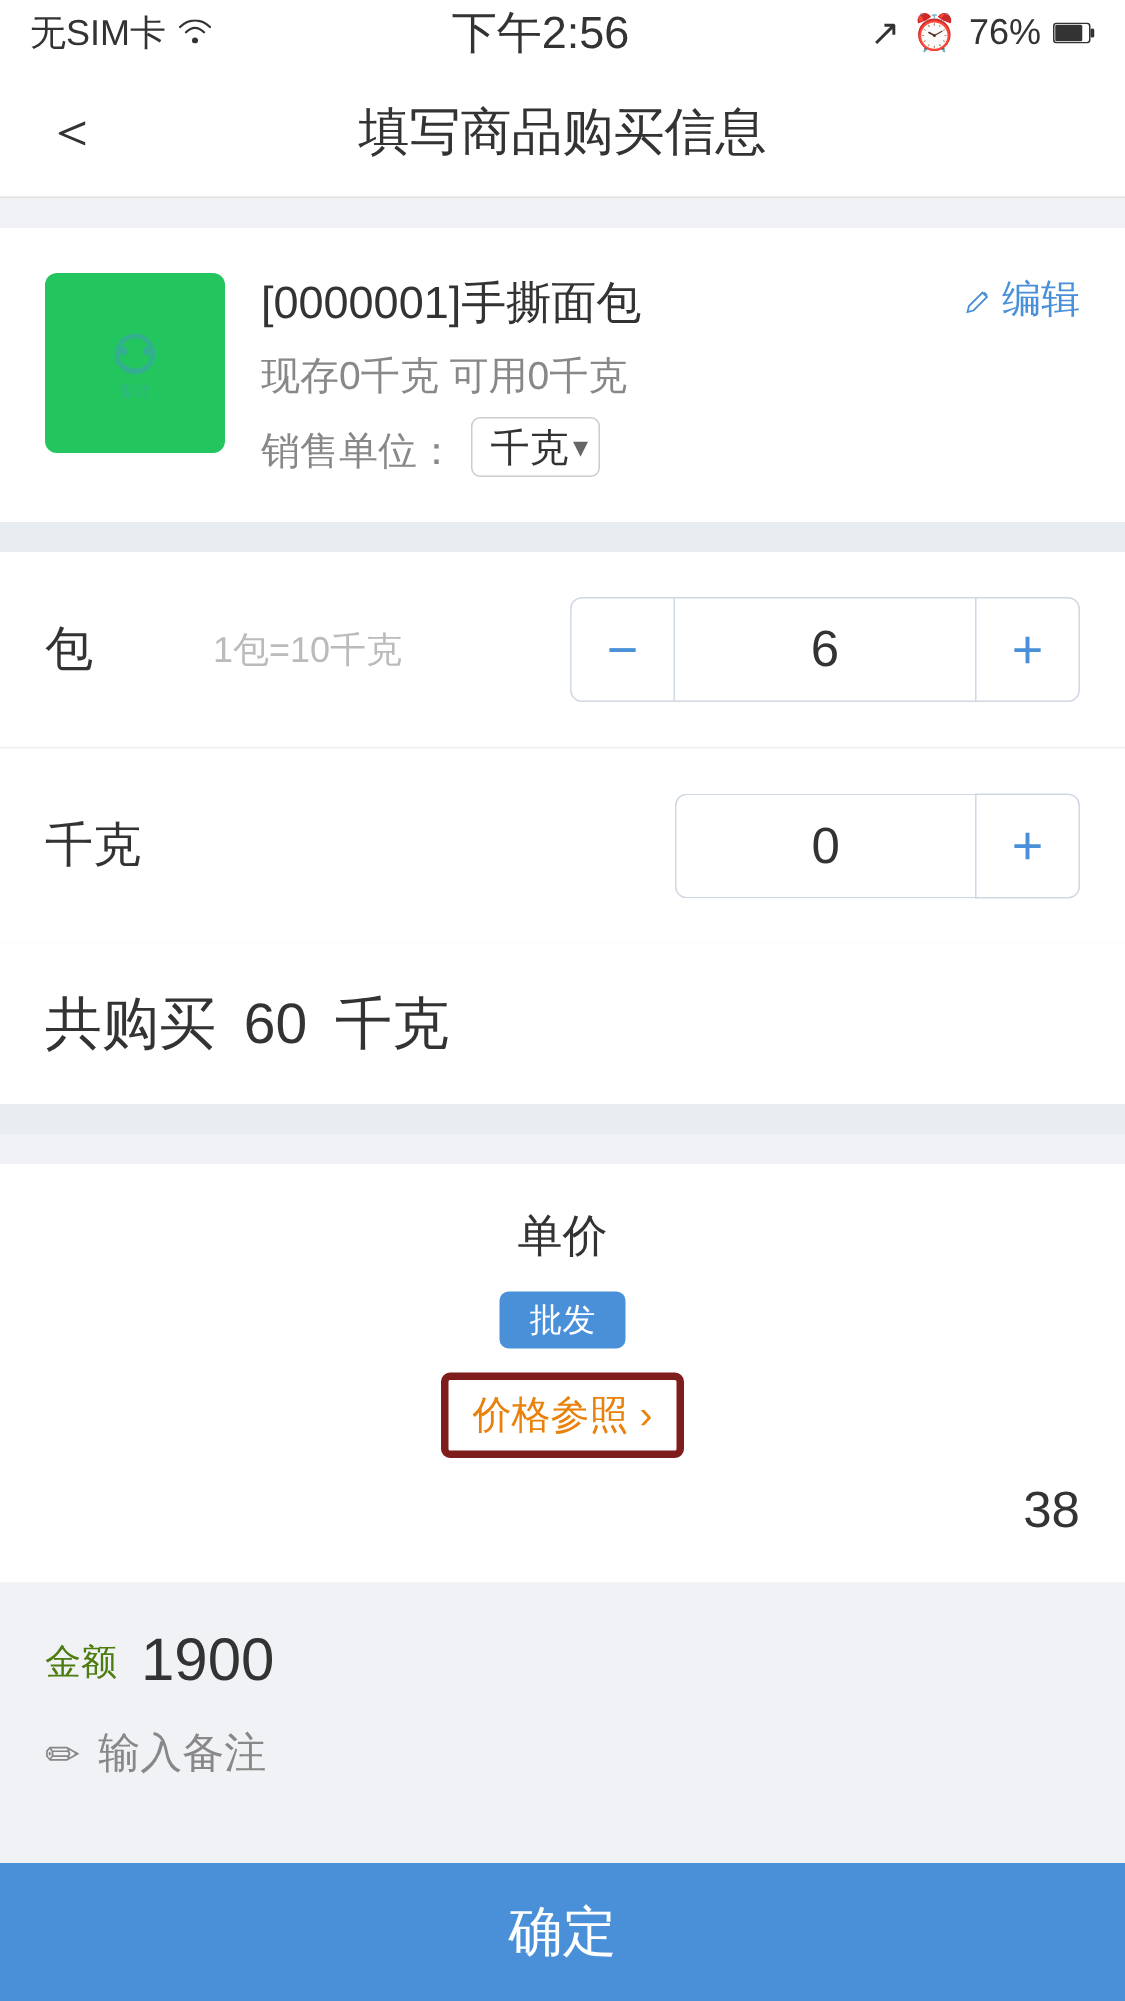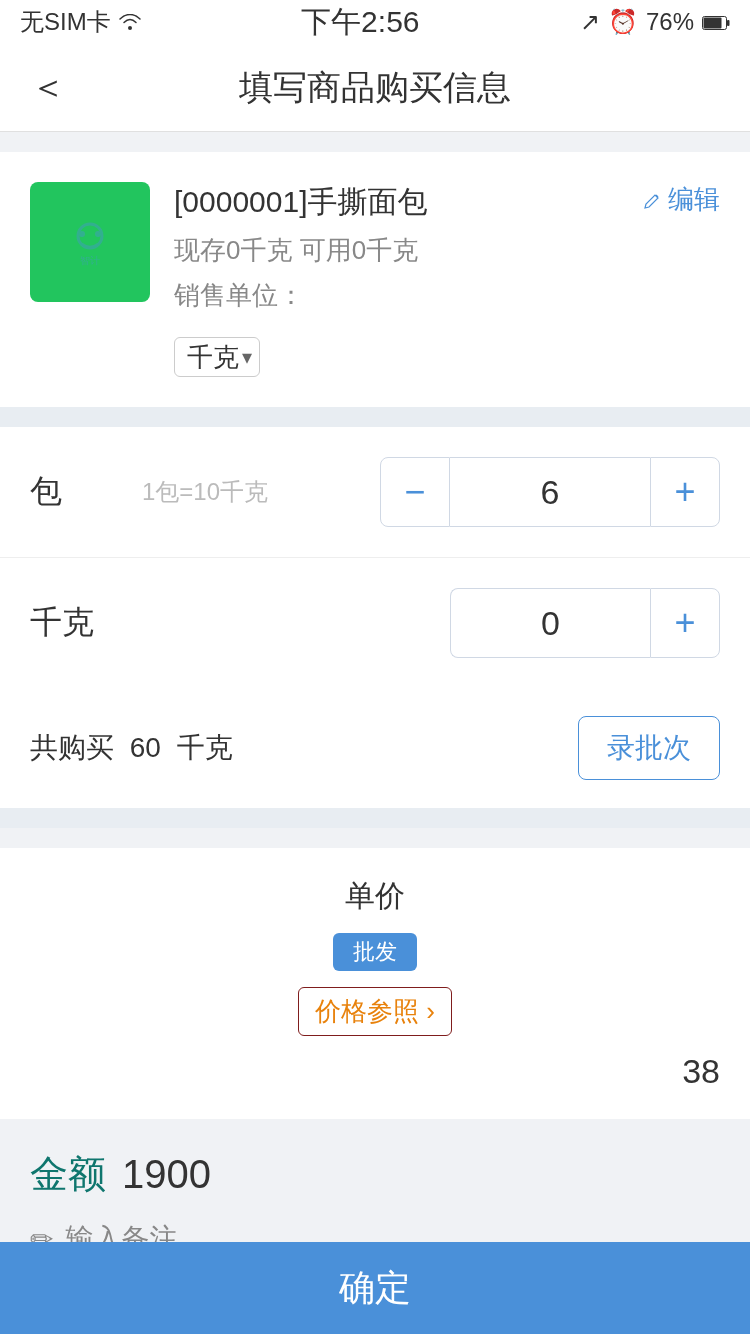--- a/index.html
+++ b/index.html
@@ -67,21 +67,21 @@
       border-radius: 8px;
       display: flex;
       align-items: center;
       justify-content: center;
       flex-shrink: 0;
     }
     .product-image svg { width: 60px; height: 60px; opacity: 0.4; }
     .product-info { flex: 1; }
     .product-name { font-size: 30px; color: #333; font-weight: 500; margin-bottom: 10px; }
     .product-stock { font-size: 26px; color: #888; margin-bottom: 10px; }
-    .product-unit { font-size: 26px; color: #888; display: flex; align-items: flex-start; gap: 24px; flex-direction: column; }
+    .product-unit { font-size: 26px; color: #888; display: flex; align-items: flex-end; gap: 10px; }
     .unit-select {
       border: 1px solid #ccc;
       border-radius: 6px;
       padding: 4px 20px 4px 12px;
       font-size: 26px;
       color: #333;
       background: #fff;
       appearance: none;
       position: relative;
     }
@@ -176,21 +176,21 @@
     
     .qty-summary-row {
       background: #fff;
       display: flex;
       align-items: center;
       justify-content: space-between;
       padding: 28px 30px;
       margin-top: 0;
     }
     .qty-summary-text {
-      font-size: 28px;
+      font-size: 38px;
       color: #333;
     }
     .record-batch-btn {
       border: 1px solid #4a90d9;
       color: #4a90d9;
       background: #fff;
       border-radius: 8px;
       padding: 12px 28px;
       font-size: 28px;
       cursor: pointer;
@@ -210,21 +210,21 @@
     }
     .price-label { font-size: 30px; color: #333; }
     .price-tag {
       background: #4a90d9;
       color: #fff;
       font-size: 22px;
       padding: 4px 20px;
       border-radius: 6px;
     }
     .price-ref-btn {
-      border: 1px solid #7f1d1d;
+      border: 5px solid #7f1d1d;
       color: #e8820c;
       background: #fff;
       border-radius: 6px;
       padding: 6px 16px;
       font-size: 26px;
       display: flex;
       align-items: center;
       gap: 4px;
       cursor: pointer;
     }
@@ -239,21 +239,21 @@
     .amount-section {
       background: #f0f2f5;
       padding: 30px 30px 0;
     }
     .amount-row {
       display: flex;
       align-items: center;
       gap: 16px;
       margin-bottom: 20px;
     }
-    .amount-label { font-size: 38px; color: #0f766e; }
+    .amount-label { font-size: 24px; color: #4d7c0f; }
     .amount-value { font-size: 40px; color: #333; font-weight: 500; }
     .note-row {
       display: flex;
       align-items: center;
       gap: 12px;
       color: #888;
       font-size: 28px;
       padding-bottom: 30px;
     }
 
@@ -368,21 +368,20 @@
     </div>
   </div>
 </div>
 
 <div class="qty-summary-row">
   <span class="qty-summary-text">
     <span>共购买</span>
     <span style="margin:0 8px;">60</span>
     <span>千克</span>
   </span>
-  <button class="record-batch-btn">录批次</button>
 </div>
 
 <div class="section-sep"></div>
 
 <div class="price-section">
   <div class="price-row">
     <span class="price-label">单价</span>
     <span class="price-tag">批发</span>
     <button class="price-ref-btn">价格参照 ›</button>
     <span class="price-value">38</span>

